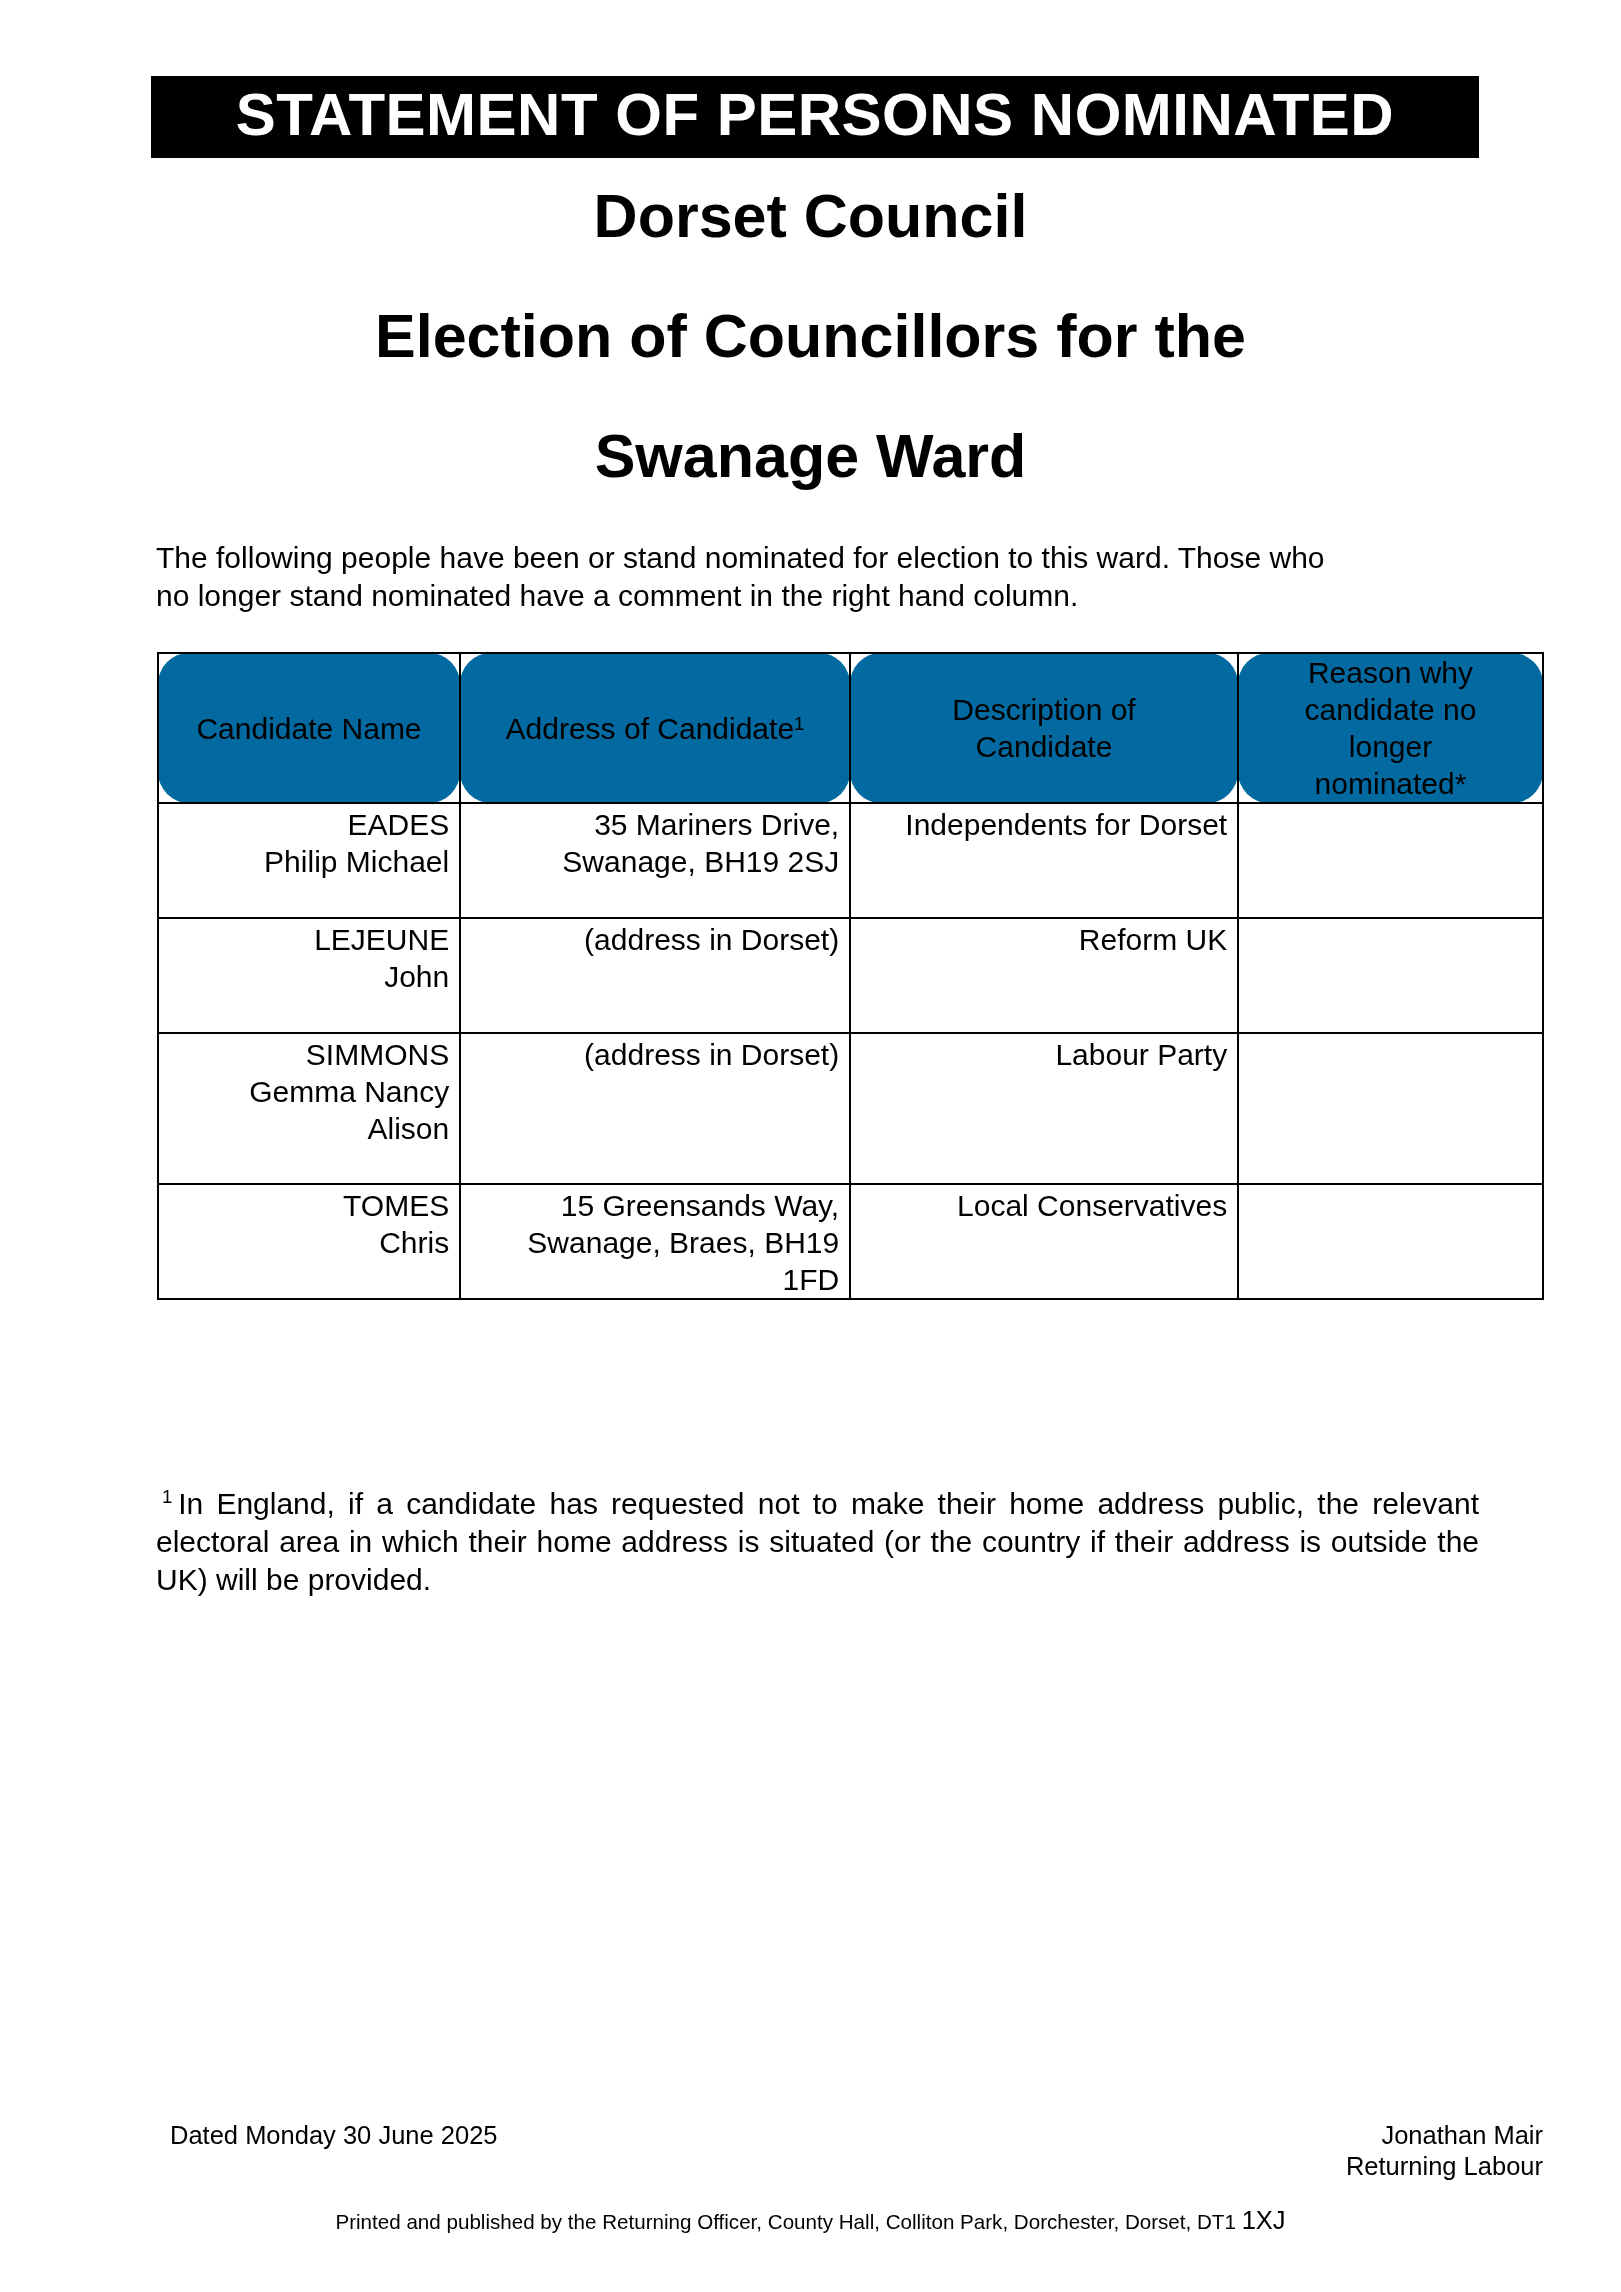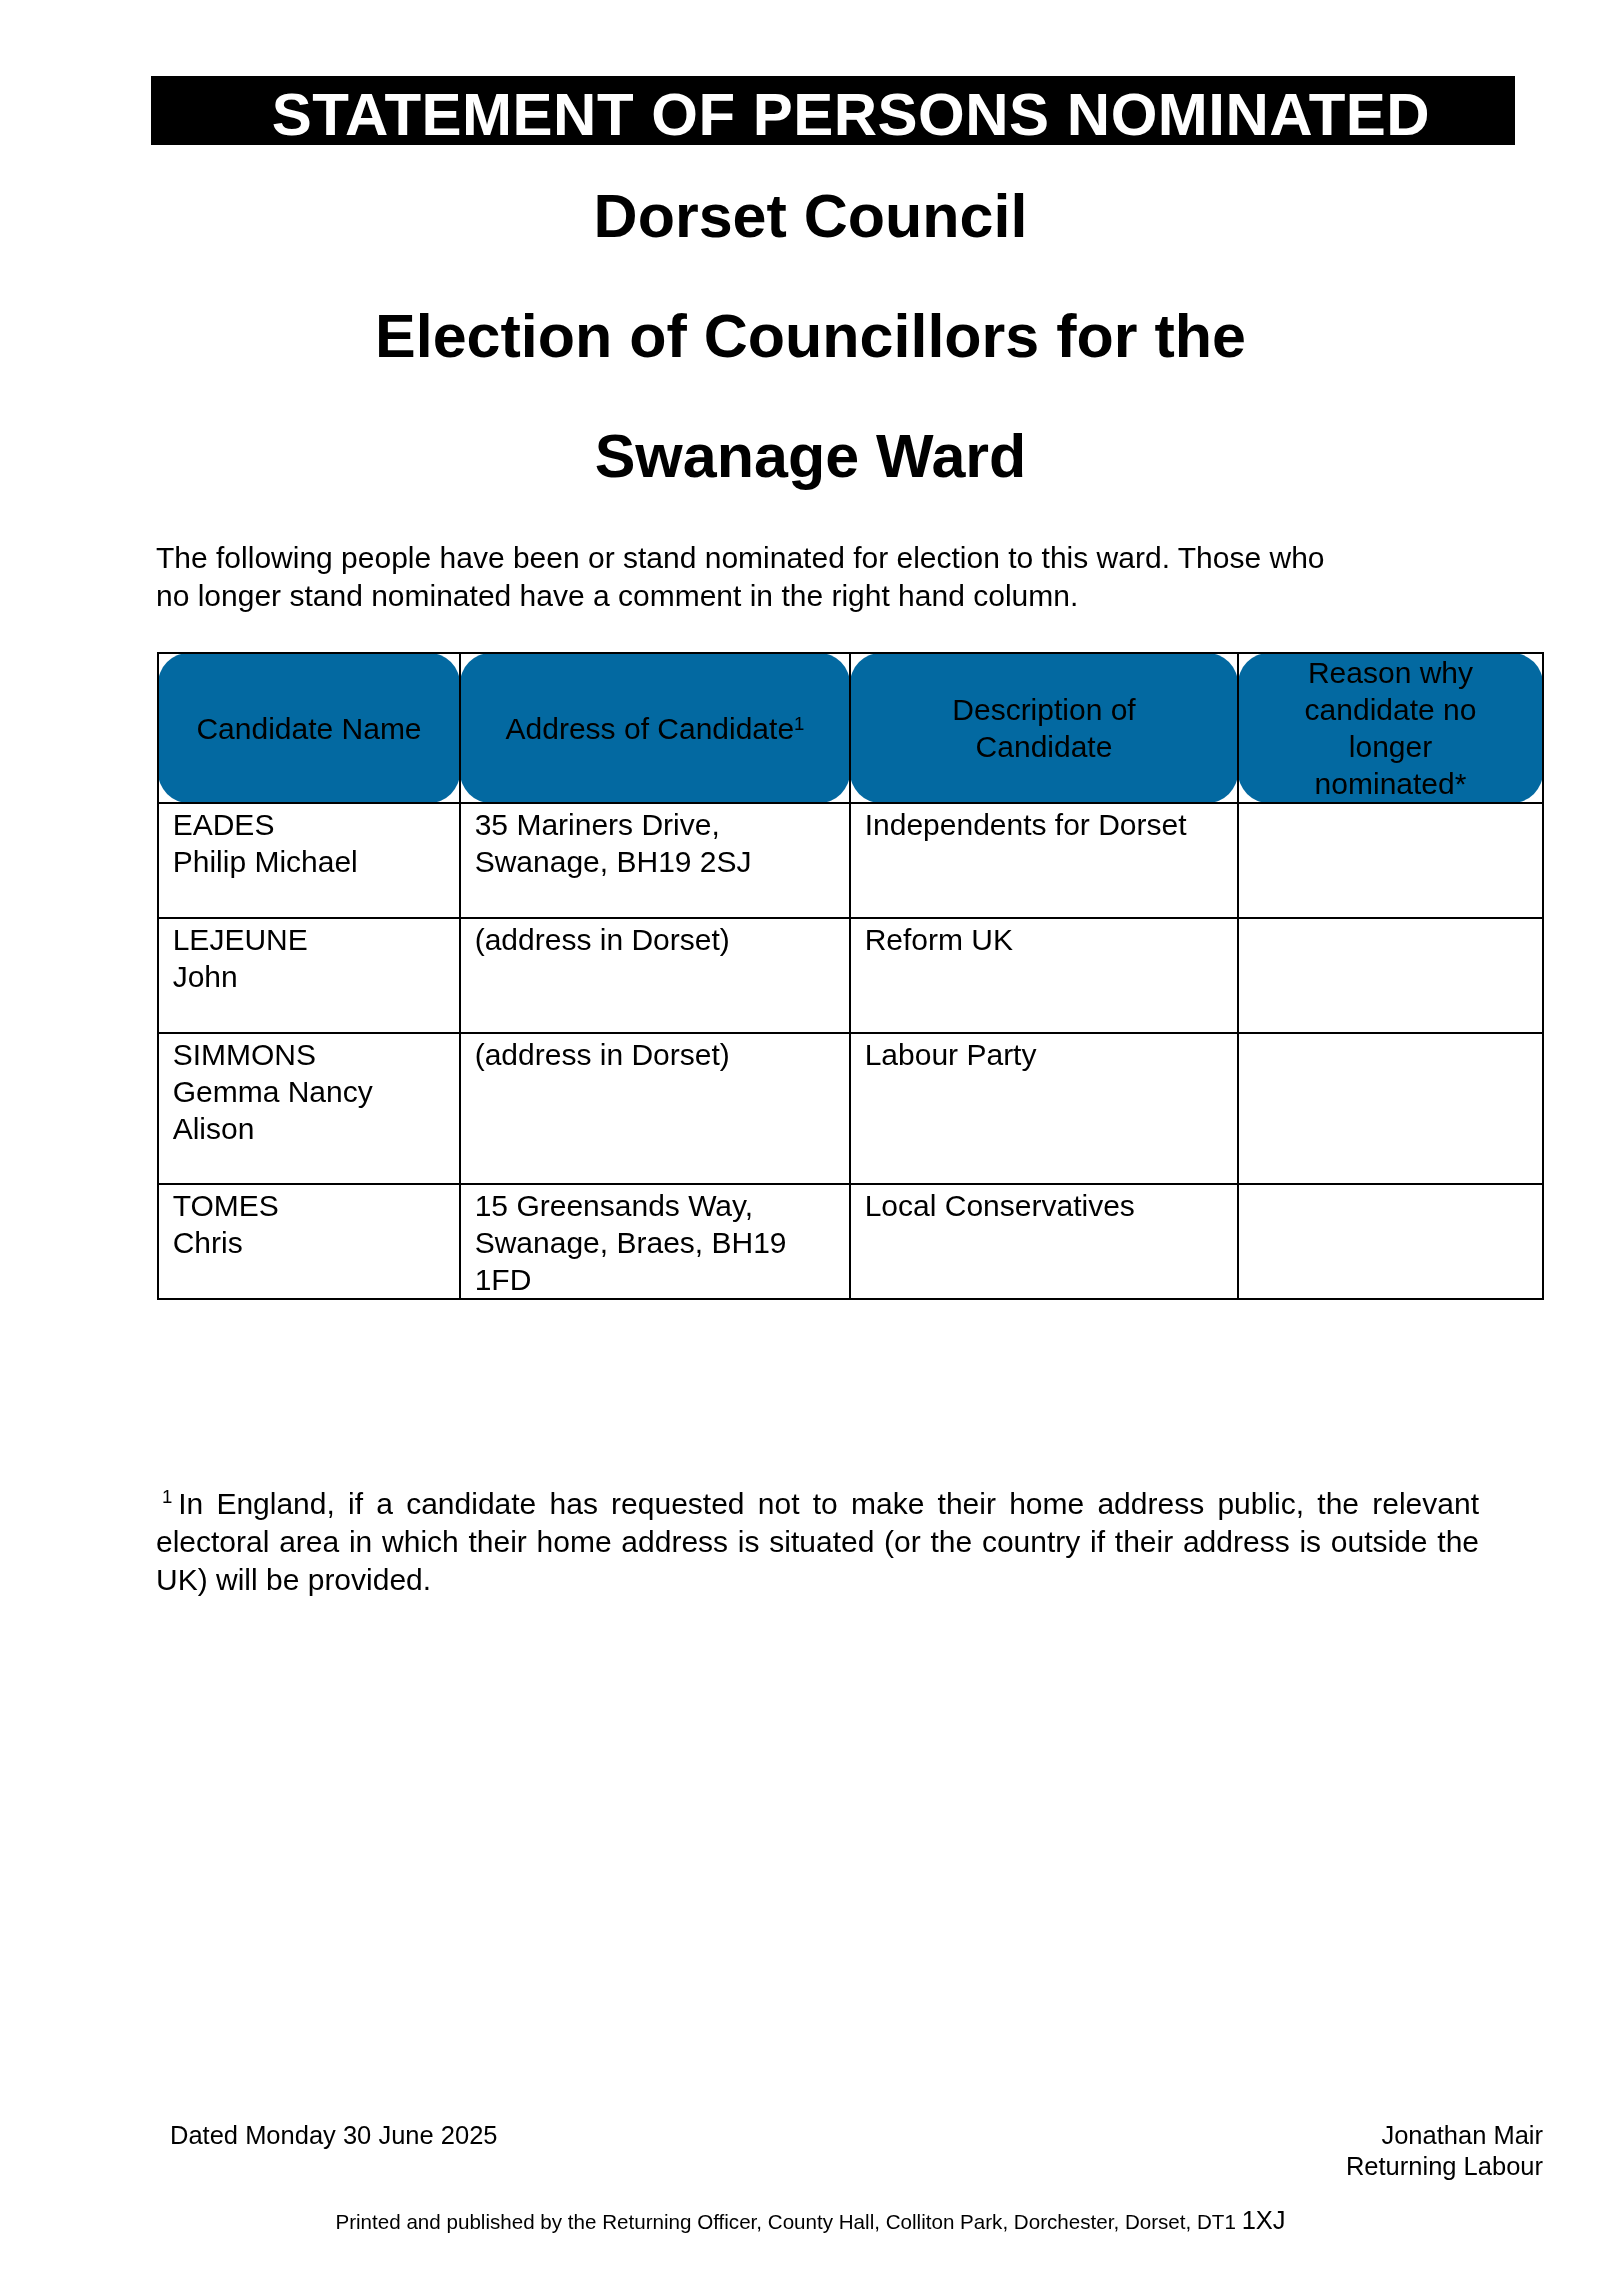--- a/index.html
+++ b/index.html
@@ -13,29 +13,28 @@
       position: relative;
       font-family: "Liberation Sans", sans-serif;
       color: #000000;
       overflow: hidden;
     }
     .title-bar {
       position: absolute;
       left: 151px;
       top: 76px;
       width: 1328px;
-      height: 69px;
+      height: 82px;
       background: #000000;
       color: #ffffff;
       font-weight: bold;
       font-size: 60px;
       line-height: 77px;
       text-align: center;
       letter-spacing: 0.5px;
-      padding-left: 36px;
     }
     .heading {
       position: absolute;
       left: 0;
       width: 1621px;
       text-align: center;
       font-weight: bold;
       font-size: 61px;
       line-height: 69px;
     }
@@ -61,20 +60,21 @@
       table-layout: fixed;
     }
     table.candidates th,
     table.candidates td {
       border: 2.9px solid #000000;
       vertical-align: top;
       font-size: 30px;
       line-height: 37px;
       padding: 0 9.8px 0 13.7px;
       overflow: hidden;
+      text-align: right;
     }
     table.candidates th {
       background: #0369a1;
       font-weight: normal;
       text-align: center;
       vertical-align: middle;
       height: 147px;
       padding: 0 7.8px;
       border-radius: 31px;
     }

